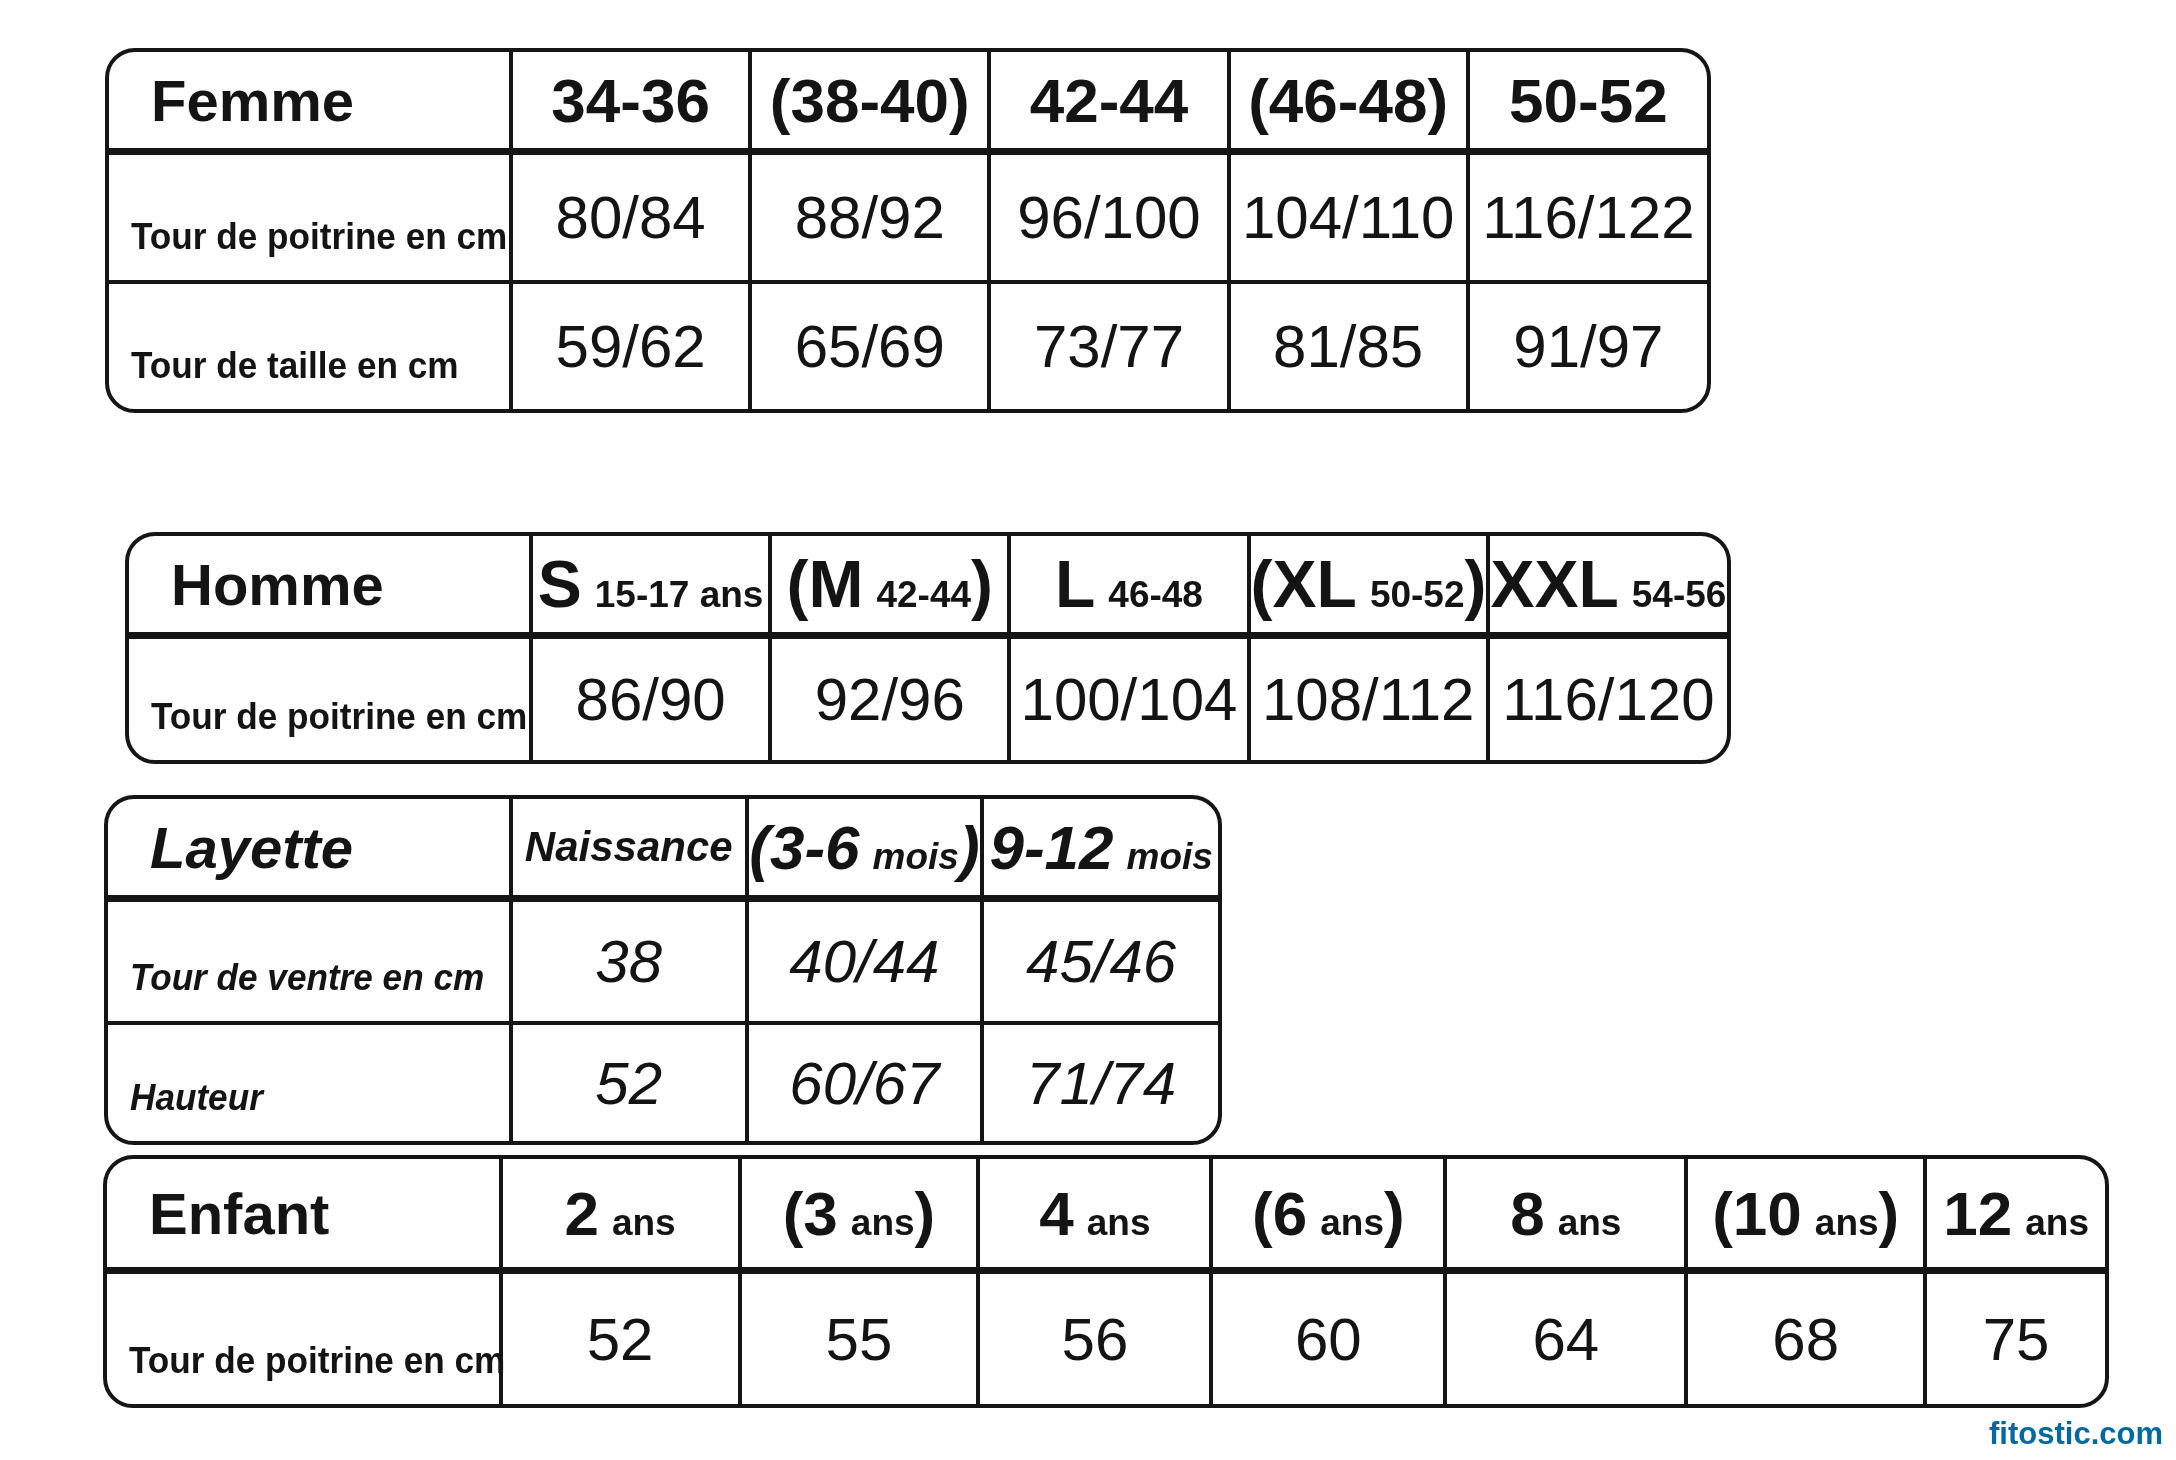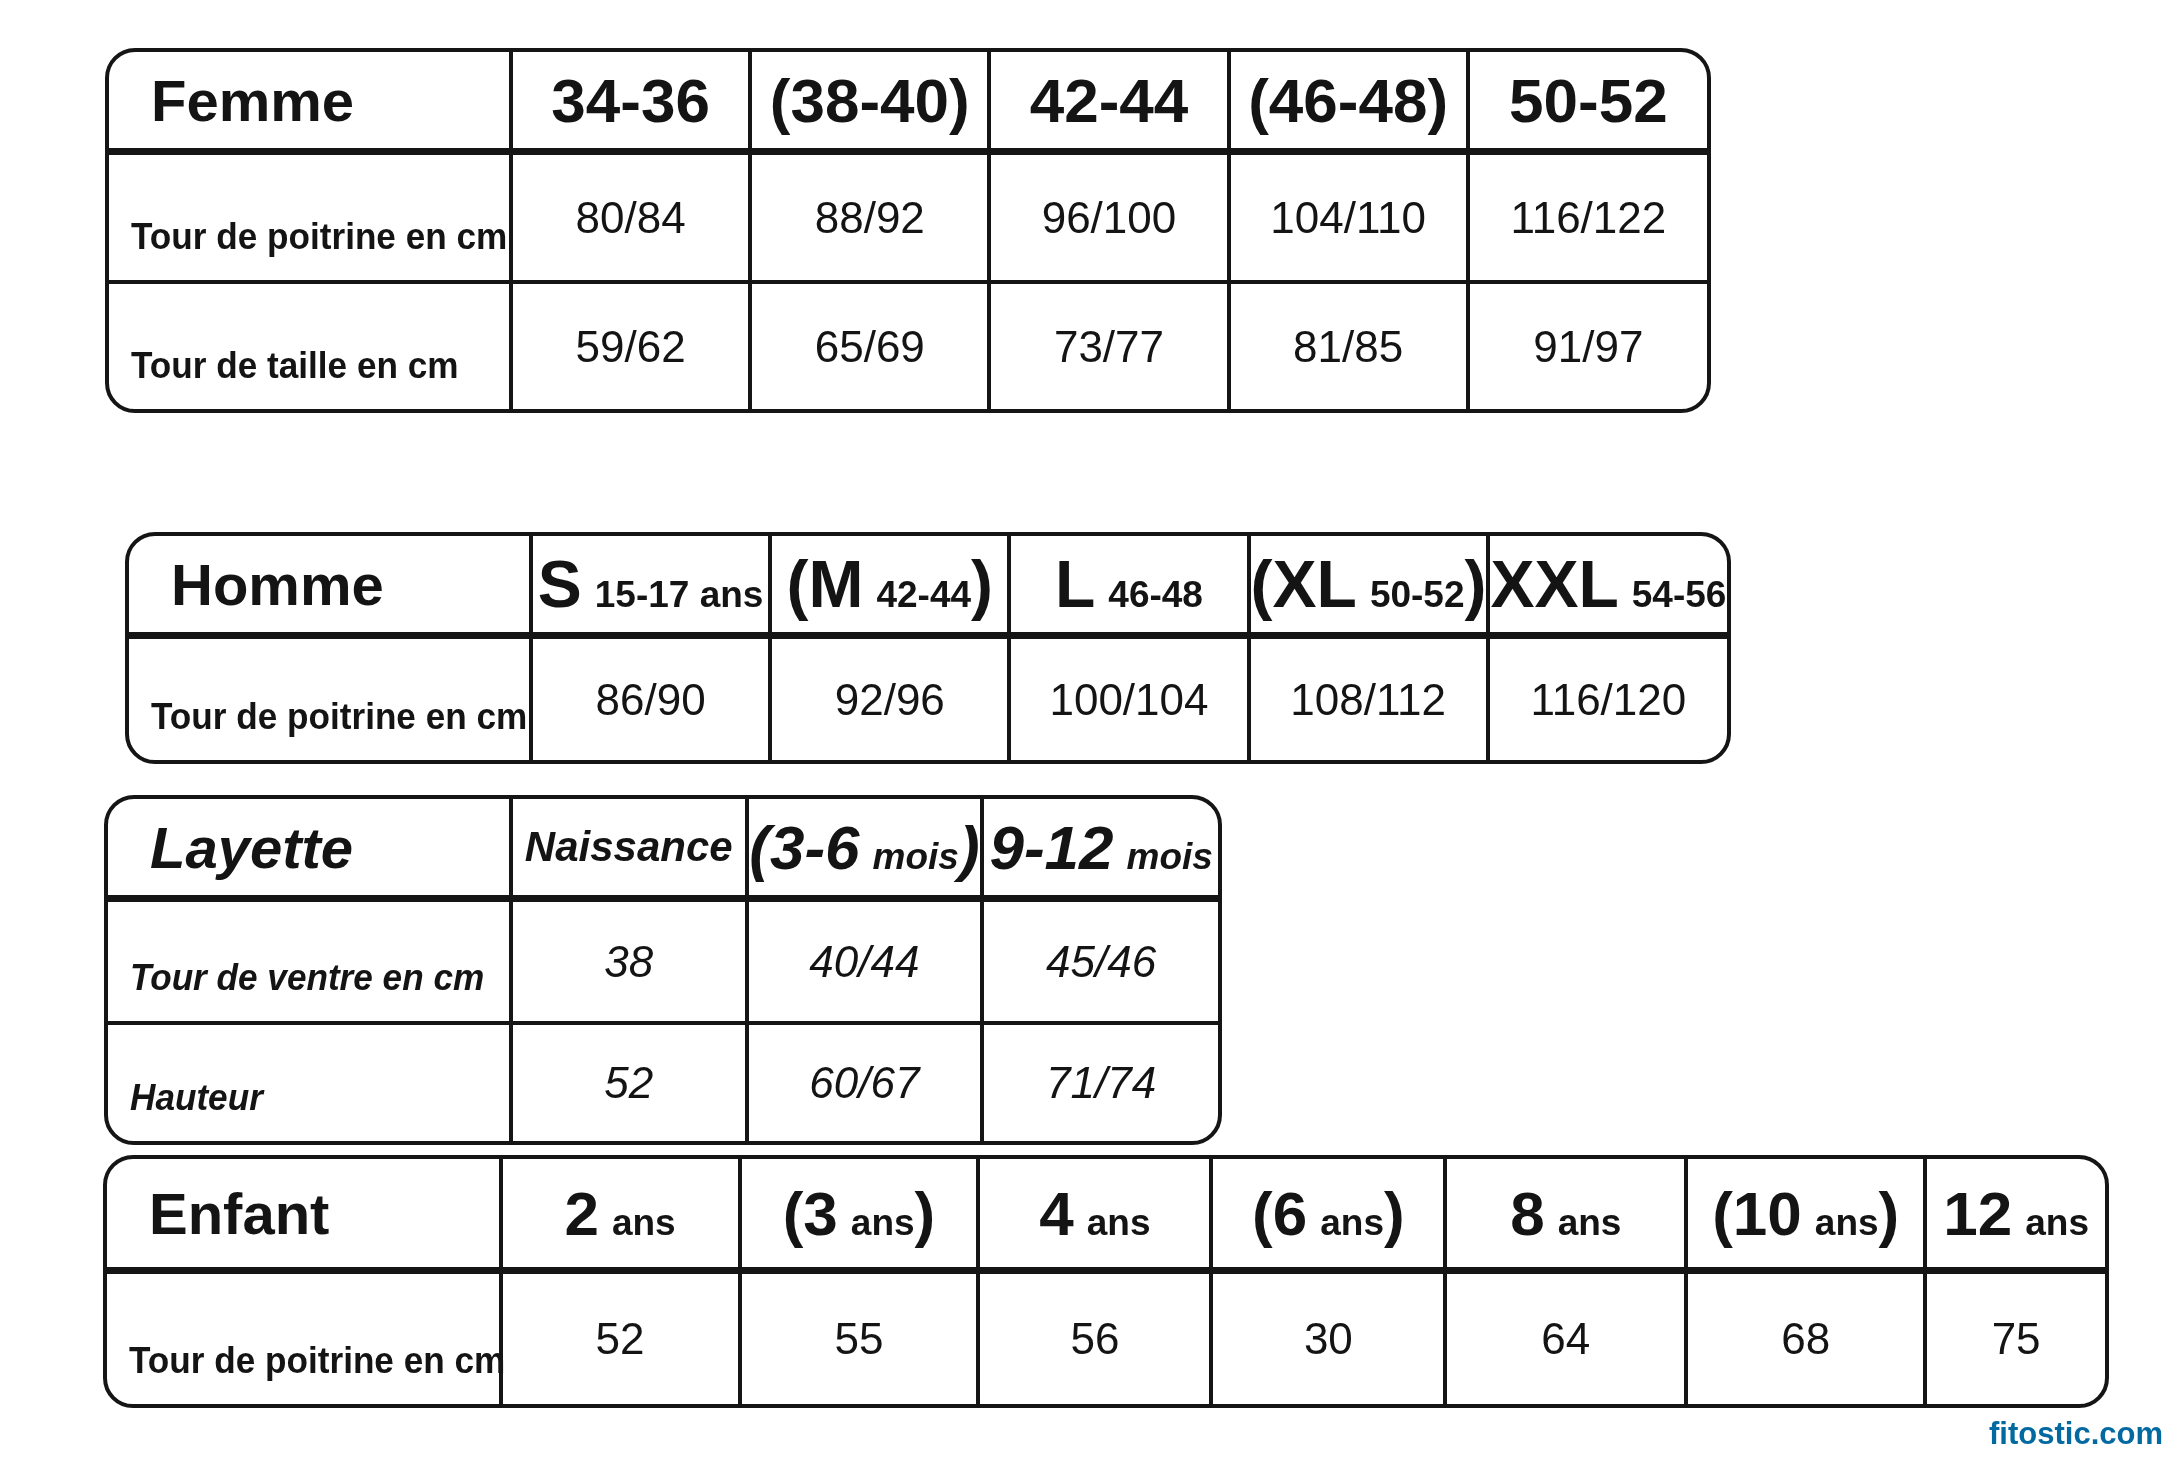--- a/index.html
+++ b/index.html
@@ -18,21 +18,21 @@
   tbody tr:last-child td{border-bottom:none;}
 
   .title-cell{text-align:left;padding-left:42px;font-size:58px;font-weight:bold;white-space:nowrap;}
   .hdr{white-space:nowrap;}
   .hdr .big,.hdr .close{font-size:62px;font-weight:bold;}
   .hdr .small{font-size:37px;font-weight:bold;margin-left:13px;}
   .hdr .small:empty,.hdr .close:empty{display:none;}
 
   .label-cell{text-align:left;vertical-align:bottom;padding:0 0 22px 22px;font-size:37px;font-weight:bold;white-space:nowrap;}
   .label-cell span{display:inline-block;transform:scaleX(0.95);transform-origin:left bottom;}
-  .value-cell{font-size:44px;font-weight:400;white-space:nowrap;}
+  .value-cell{font-size:60px;font-weight:400;white-space:nowrap;}
 
   
   .t-femme{left:105px;top:48px;width:1598px;}
   .t-homme{left:105px;top:532px;width:1598px;margin-left:20px;}
   .t-layette{left:104px;top:795px;width:1110px;font-style:italic;}
   .t-enfant{left:103px;top:1155px;width:1998px;}
 
   .t-femme thead th{height:96px;}
   .t-femme tbody td{height:103px;}
   .t-homme thead th{height:96px;}
@@ -186,21 +186,21 @@
             <th class="hdr"><span class="big">(10</span><span class="small">ans</span><span class="close">)</span></th>
             <th class="hdr"><span class="big">12</span><span class="small">ans</span></th>
           </tr>
         </thead>
         <tbody>
           <tr>
             <td class="label-cell"><span>Tour de poitrine en cm</span></td>
             <td class="value-cell"><span>52</span></td>
             <td class="value-cell"><span>55</span></td>
             <td class="value-cell"><span>56</span></td>
-            <td class="value-cell"><span>30</span></td>
+            <td class="value-cell"><span>60</span></td>
             <td class="value-cell"><span>64</span></td>
             <td class="value-cell"><span>68</span></td>
             <td class="value-cell"><span>75</span></td>
           </tr>
         </tbody>
       </table>
   </div>
 
   <div class="watermark">fitostic.com</div>
 

